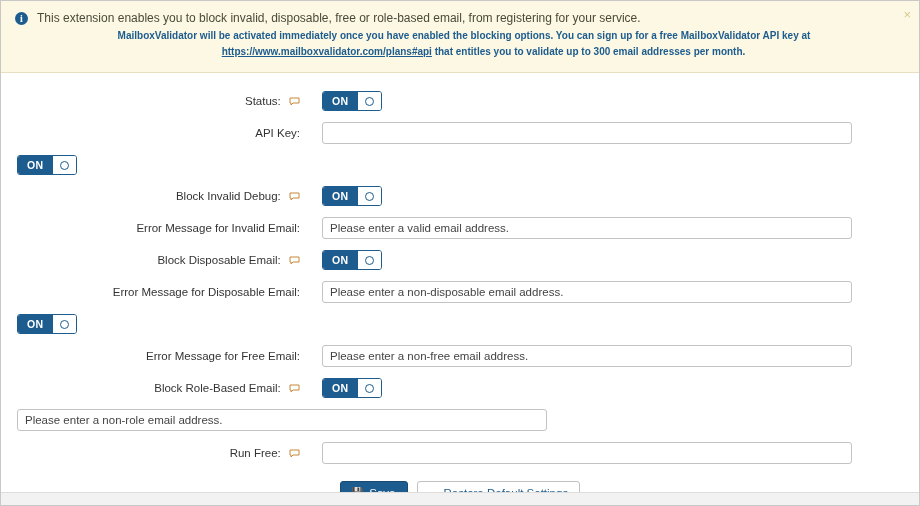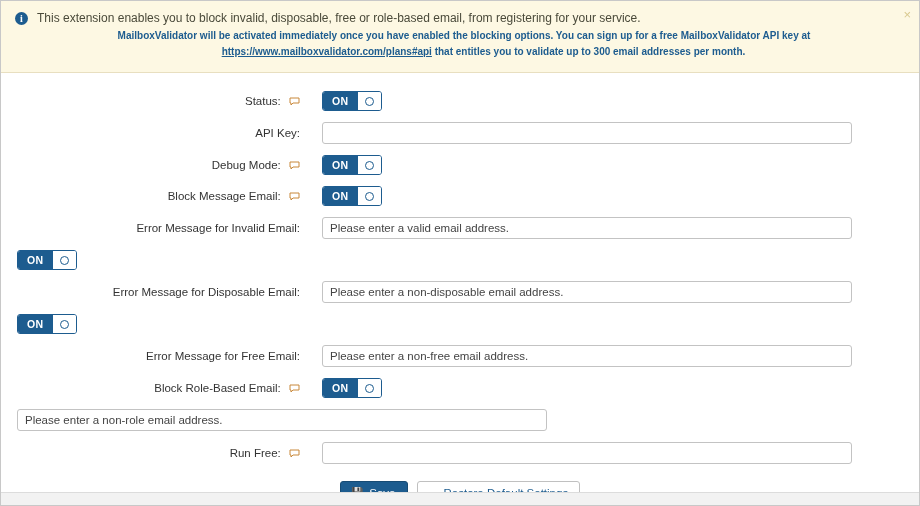--- a/index.html
+++ b/index.html
@@ -244,39 +244,31 @@
     <div class="row">
       <div class="label-cell">
         <span>API Key:</span>
       </div>
       <div class="field-cell">
         <input class="text" type="text" value="" style="">
       </div>
     </div>
 
     <div class="row">
-      <div class="label-cell">
-        <span>Debug Mode:</span>
-        <span class="help-icon">
-          <svg width="11" height="9" viewBox="0 0 11 9">
-              <path d="M1 1h9v5H4L2 8V6H1z" fill="none" stroke="#c8883a" stroke-width="1"></path>
-            </svg>
-        </span>
-      </div>
-      <div class="field-cell">
-        <span class="toggle">
-          <span class="on">ON</span>
-          <span class="knob"></span>
-        </span>
-      </div>
-    </div>
-
-    <div class="row">
-      <div class="label-cell">
-        <span>Block Message Email:</span>
+      <div class="field-cell">
+        <span class="toggle">
+          <span class="on">ON</span>
+          <span class="knob"></span>
+        </span>
+      </div>
+    </div>
+
+    <div class="row">
+      <div class="label-cell">
+        <span>Block Invalid Debug:</span>
         <span class="help-icon">
           <svg width="11" height="9" viewBox="0 0 11 9">
               <path d="M1 1h9v5H4L2 8V6H1z" fill="none" stroke="#c8883a" stroke-width="1"></path>
             </svg>
         </span>
       </div>
       <div class="field-cell">
         <span class="toggle">
           <span class="on">ON</span>
           <span class="knob"></span>
@@ -287,20 +279,28 @@
     <div class="row">
       <div class="label-cell">
         <span>Error Message for Invalid Email:</span>
       </div>
       <div class="field-cell">
         <input class="text" type="text" value="Please enter a valid email address." style="">
       </div>
     </div>
 
     <div class="row">
+      <div class="label-cell">
+        <span>Block Disposable Email:</span>
+        <span class="help-icon">
+          <svg width="11" height="9" viewBox="0 0 11 9">
+              <path d="M1 1h9v5H4L2 8V6H1z" fill="none" stroke="#c8883a" stroke-width="1"></path>
+            </svg>
+        </span>
+      </div>
       <div class="field-cell">
         <span class="toggle">
           <span class="on">ON</span>
           <span class="knob"></span>
         </span>
       </div>
     </div>
 
     <div class="row">
       <div class="label-cell">

